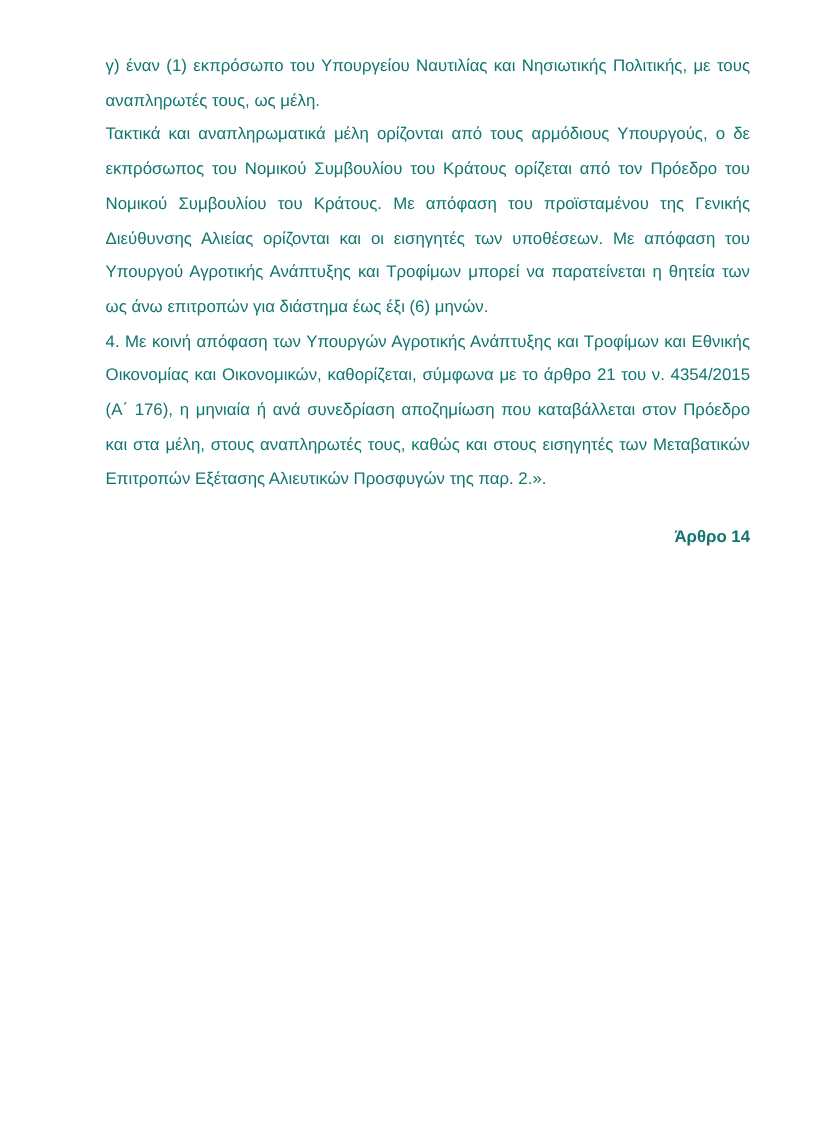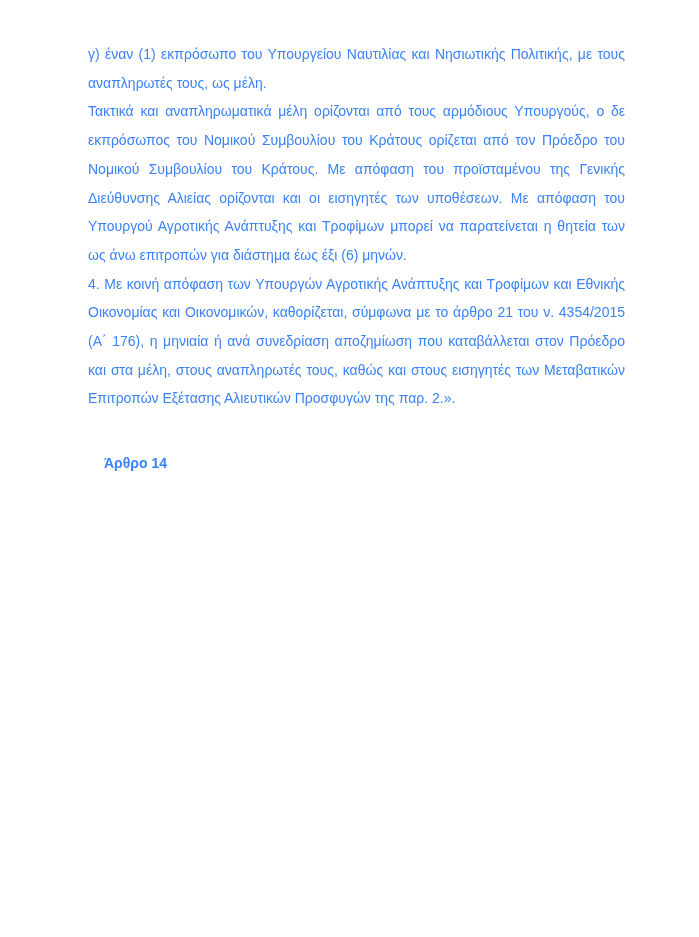--- a/index.html
+++ b/index.html
@@ -28,32 +28,32 @@
     font-size: 14px;
     line-height: 28.7px;
   }
   .para {
     margin: 0;
     text-align: justify;
     text-justify: inter-word;
     hyphens: none;
   }
   .heading {
-    margin: 16px;
-    text-align: left;
+    margin: 0;
+    text-align: right;
     font-weight: bold;
   }
   .spacer {
     height: 20px;
   }
 </style>
 </head>
 <body>
 
 <div class="page">
-  <div class="content" id="doc-content" style="color: #3b82f6;">
+  <div class="content" id="doc-content" style="color: #0f766e;">
       <div class="para">γ) έναν (1) εκπρόσωπο του Υπουργείου Ναυτιλίας και Νησιωτικής Πολιτικής, με τους αναπληρωτές τους, ως μέλη.</div>
       <div class="para">Τακτικά και αναπληρωματικά μέλη ορίζονται από τους αρμόδιους Υπουργούς, ο δε εκπρόσωπος του Νομικού Συμβουλίου του Κράτους ορίζεται από τον Πρόεδρο του Νομικού Συμβουλίου του Κράτους. Με απόφαση του προϊσταμένου της Γενικής Διεύθυνσης Αλιείας ορίζονται και οι εισηγητές των υποθέσεων. Με απόφαση του Υπουργού Αγροτικής Ανάπτυξης και Τροφίμων μπορεί να παρατείνεται η θητεία των ως άνω επιτροπών για διάστημα έως έξι (6) μηνών.</div>
       <div class="para">4. Με κοινή απόφαση των Υπουργών Αγροτικής Ανάπτυξης και Τροφίμων και Εθνικής Οικονομίας και Οικονομικών, καθορίζεται, σύμφωνα με το άρθρο 21 του ν. 4354/2015 (Α΄ 176), η μηνιαία ή ανά συνεδρίαση αποζημίωση που καταβάλλεται στον Πρόεδρο και στα μέλη, στους αναπληρωτές τους, καθώς και στους εισηγητές των Μεταβατικών Επιτροπών Εξέτασης Αλιευτικών Προσφυγών της παρ. 2.».</div>
       <div class="spacer"></div>
       <div class="heading">Άρθρο 14</div>
     </div>
 </div>
 
 </body></html>

